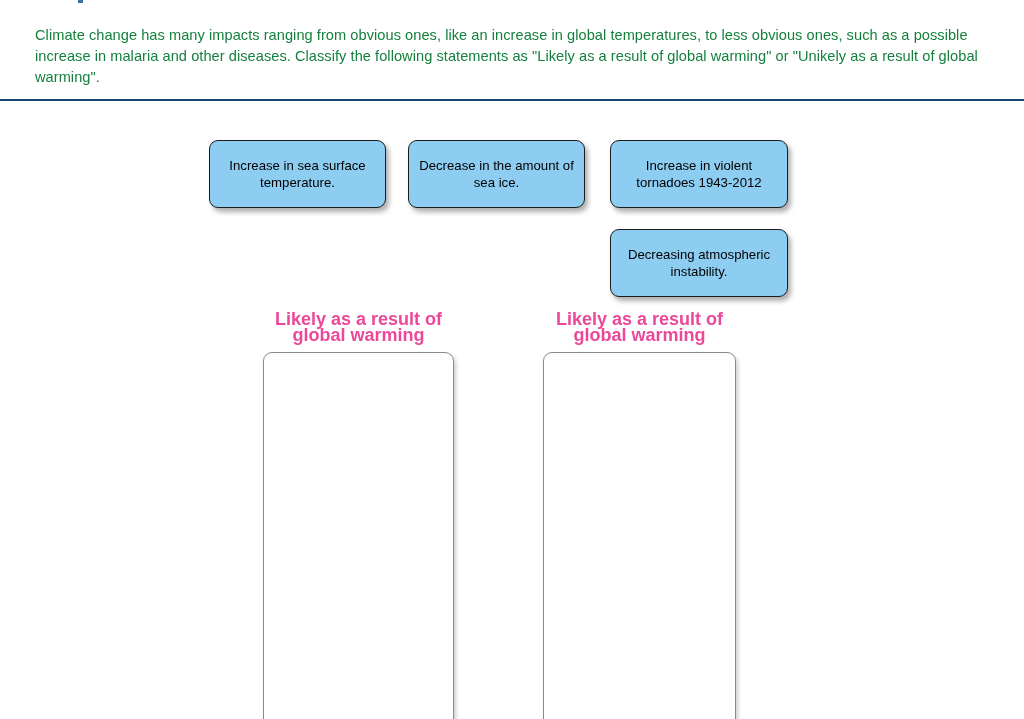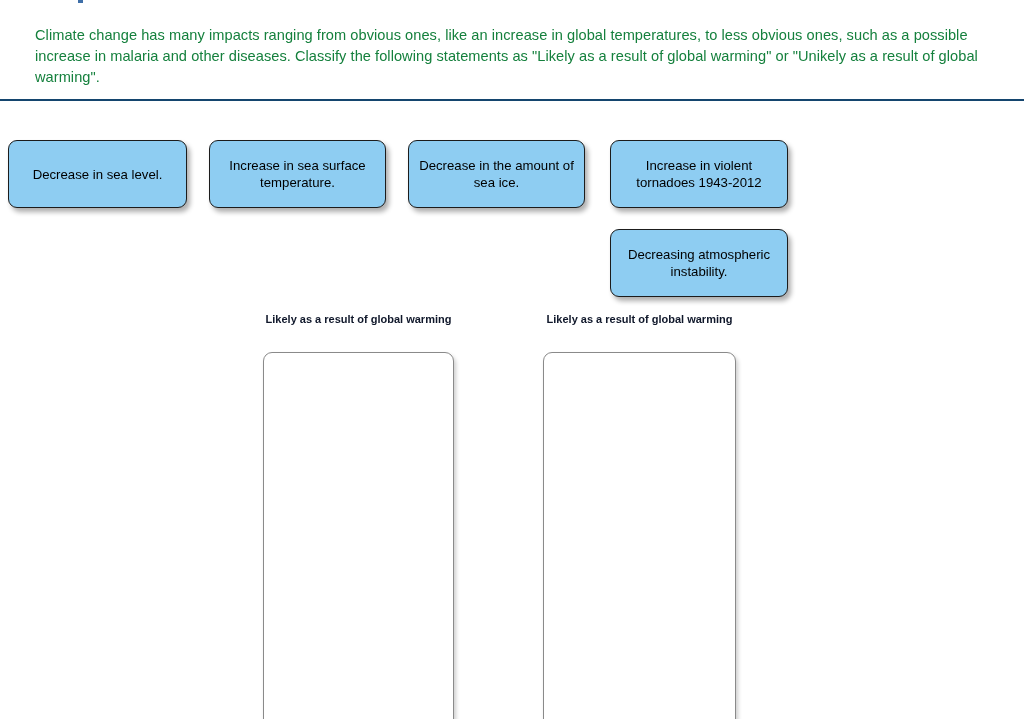--- a/index.html
+++ b/index.html
@@ -89,24 +89,24 @@
   .zone {
     position: absolute;
     box-sizing: border-box;
   }
   .zone-title {
     position: absolute;
     top: 0;
     left: 0;
     width: 100%;
     text-align: center;
-    font-size: 11px;
+    font-size: 18px;
     font-weight: bold;
     line-height: 15.5px;
-    color: #0f172a;
+    color: #ec4899;
   }
   .zone-box {
     position: absolute;
     top: 40px;
     left: 0;
     width: 100%;
     height: 400px;
     box-sizing: border-box;
     border: 1px solid #8a8a8a;
     border-radius: 9px;
@@ -120,21 +120,20 @@
 </head>
 <body>
 
 <div class="top-fragment"></div>
 
 <p class="prompt">Climate change has many impacts ranging from obvious ones, like an increase in global temperatures, to less obvious ones, such as a possible increase in malaria and other diseases. Classify the following statements as "Likely as a result of global warming" or "Unikely as a result of global warming".</p>
 
 <div class="divider"></div>
 
 <div class="tile-layer">
-  <div class="tile r1 c1">Decrease in sea level.</div>
   <div class="tile r1 c3">Decrease in the amount of sea ice.</div>
   <div class="tile r1 c2">Increase in sea surface temperature.</div>
   <div class="tile r1 c4">Increase in violent tornadoes 1943-2012</div>
 
   <div class="tile r2 c4">Decreasing atmospheric instability.</div>
 </div>
 
 <div class="zone zone-likely">
   <div class="zone-title">Likely as a result of global warming</div>
   <div class="zone-box"></div>

